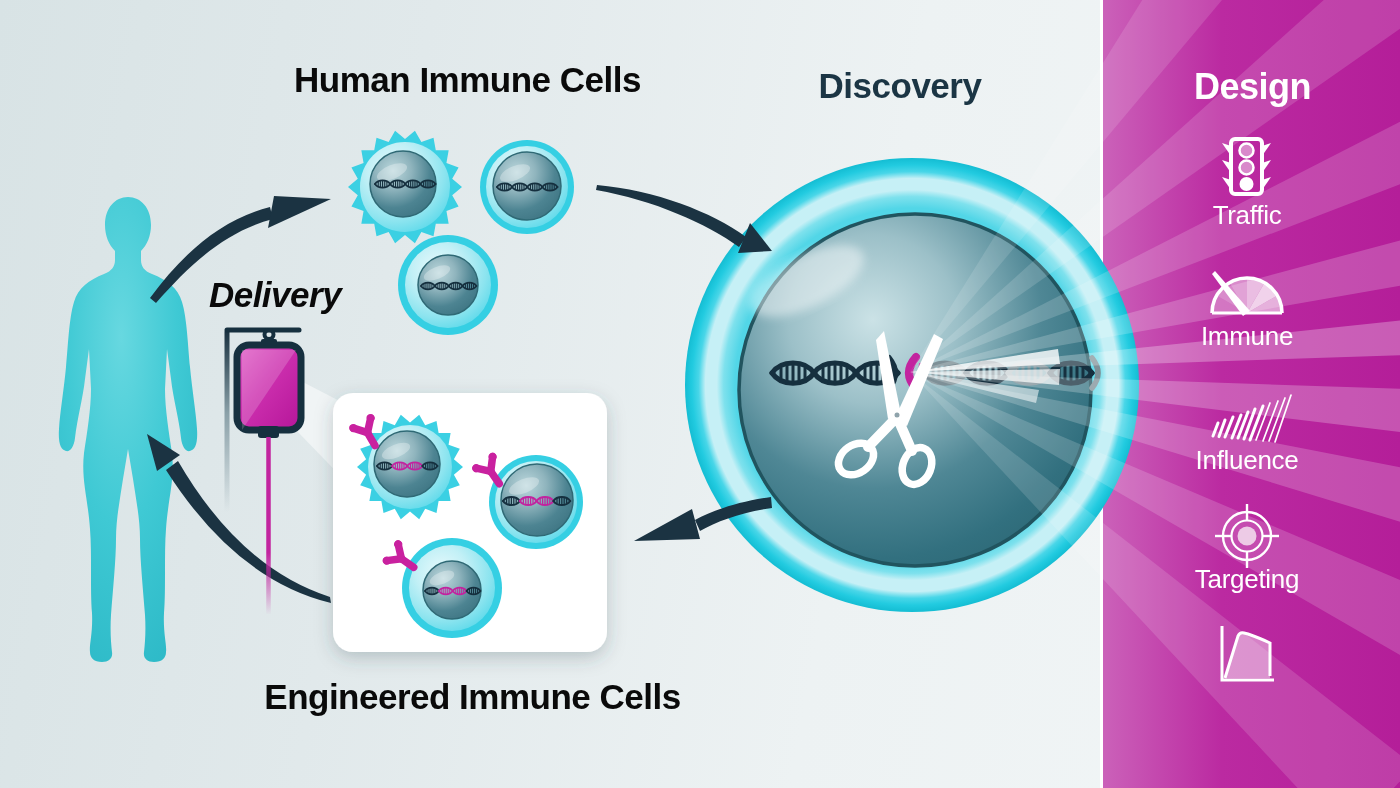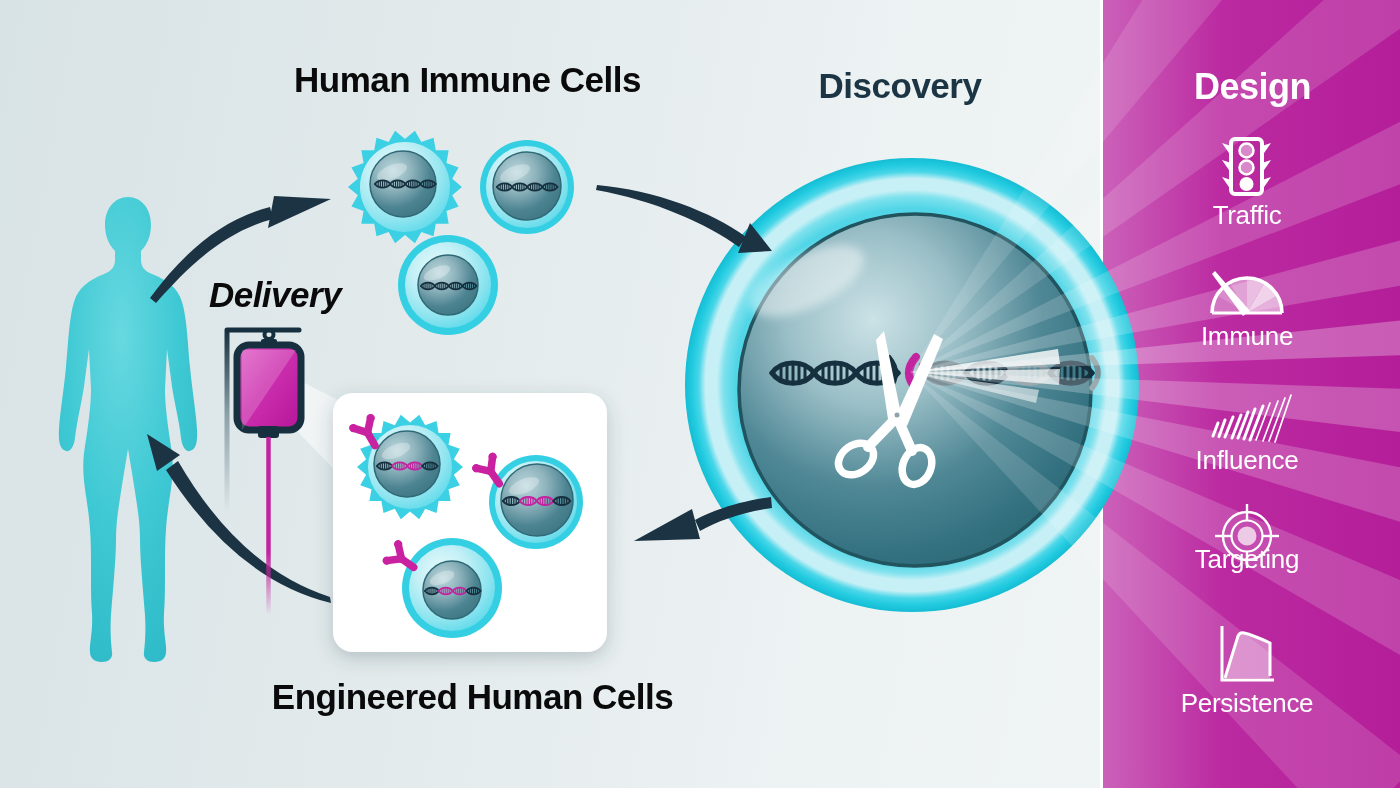--- a/index.html
+++ b/index.html
@@ -308,21 +308,20 @@
       <path d="M1225,678 L1238,636 Q1240,632 1244,633 L1248,634 Q1262,639 1270,643 L1270,678 Z" fill="#ffffff" fill-opacity="0.42"></path>
       <path d="M1225,678 L1238,636 Q1240,632 1244,633 L1248,634 Q1262,639 1270,643 L1270,676" fill="none" stroke="#ffffff" stroke-width="3"></path>
       <path d="M1222,626 L1222,680 L1274,680" fill="none" stroke="#ffffff" stroke-width="3"></path>
     </g>
   </svg>
 
   <div class="label" style="left:280px; top:62px; width:375px;">Human Immune Cells</div>
   <div class="label navy" style="left:800px; top:68px; width:200px;">Discovery</div>
   <div class="label white" style="left:1145px; top:68px; width:215px;">Design</div>
   <div class="label" style="left:200px; top:277px; width:150px;font-style:italic;">Delivery</div>
-  <div class="label" style="left:240px; top:679px; width:465px;">Engineered Human Cells</div>
+  <div class="label" style="left:240px; top:679px; width:465px;">Engineered Immune Cells</div>
 
   <div class="panel-label" style="top:200px;">Traffic</div>
   <div class="panel-label" style="top:321px;">Immune</div>
   <div class="panel-label" style="top:445px;">Influence</div>
-  <div class="panel-label" style="top:544px;">Targeting</div>
-  <div class="panel-label" style="top:688px;">Persistence</div>
+  <div class="panel-label" style="top:564px;">Targeting</div>
 
 </div>
 
 </body></html>

